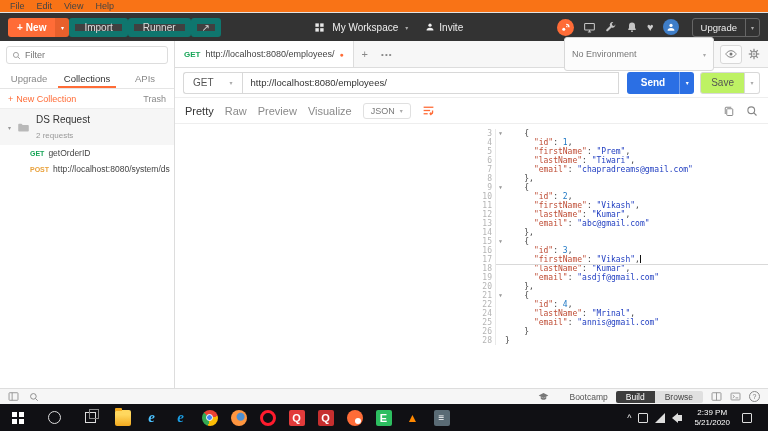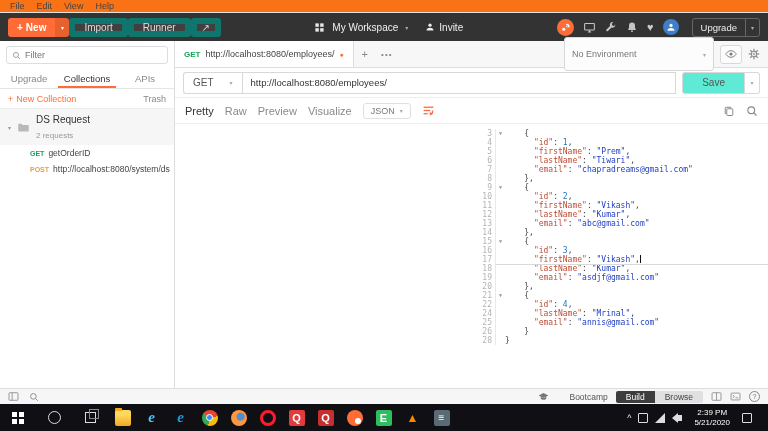--- a/index.html
+++ b/index.html
@@ -74,21 +74,21 @@
 .sq-btn{width:22px;height:19px;border:1px solid #d8d8d8;border-radius:3px;display:flex;align-items:center;justify-content:center;background:#fcfcfc;cursor:pointer}
 
 .urlrow{height:30px;display:flex;align-items:center;padding:0 8px;border-bottom:1px solid #eee}
 .method-select{height:22px;border:1px solid #d8d8d8;border-right:none;border-radius:3px 0 0 3px;display:flex;align-items:center;gap:16px;padding:0 9px;font-size:10px;color:#555;cursor:pointer;background:#fff}
 .url-input{flex:1;height:22px;border:1px solid #d8d8d8;font-size:9.5px;color:#333;padding:0 8px;outline:none;font-family:"Liberation Sans",sans-serif}
 .btn-send{margin-left:8px}
 .btn-send .seg-main{background:#2B6FE4;color:#fff;font-weight:bold;font-size:10px;height:22px;display:flex;align-items:center;padding:0 14px;border-radius:3px 0 0 3px}
 .btn-send .seg-caret{background:#2B6FE4;border-left:1px solid rgba(255,255,255,.35);width:15px;height:22px;display:flex;align-items:center;justify-content:center;border-radius:0 3px 3px 0}
 .btn-send .seg-caret .caret{color:#fff}
 .btn-save{margin-left:6px}
-.btn-save .seg-main{border:1px solid #d8d8d8;color:#555;font-size:10px;height:22px;display:flex;align-items:center;padding:0 19px;border-radius:3px 0 0 3px;background:#5eead4}
+.btn-save .seg-main{border:1px solid #d8d8d8;color:#555;font-size:10px;height:22px;display:flex;align-items:center;padding:0 10px;border-radius:3px 0 0 3px;background:#bef264}
 .btn-save .seg-caret{border:1px solid #d8d8d8;border-left:none;width:15px;height:22px;display:flex;align-items:center;justify-content:center;border-radius:0 3px 3px 0;background:#fff}
 
 .resptool{height:26px;display:flex;align-items:center;gap:11px;padding:0 10px;border-bottom:1px solid #eee}
 .view-tab{font-size:11px;color:#8a8a8a;cursor:pointer}
 .view-tab.active{color:#333}
 .json-select{display:flex;align-items:center;gap:5px;border:1px solid #e0e0e0;border-radius:3px;padding:2px 7px;font-size:9px;color:#777;cursor:pointer}
 .resptool-right{margin-left:auto;display:flex;align-items:center;gap:11px}
 
 .codearea{flex:1;position:relative;overflow:hidden}
 .codeblock{position:absolute;left:305px;top:5px;font-family:"DejaVu Sans Mono",monospace;font-size:8px;line-height:9px}
@@ -321,20 +321,26 @@
           </span>
         </div>
       </div>
 
       <div class="urlrow">
         <div class="method-select">
           <span>GET</span>
           <span class="caret">▾</span>
         </div>
         <input class="url-input" value="http://localhost:8080/employees/" style="">
+        <div class="splitbtn btn-send">
+          <span class="seg-main">Send</span>
+          <span class="seg-caret">
+              <span class="caret">▾</span>
+            </span>
+        </div>
         <div class="splitbtn btn-save">
           <span class="seg-main">Save</span>
           <span class="seg-caret">
               <span class="caret">▾</span>
             </span>
         </div>
       </div>
 
       <div class="resptool">
         <span class="view-tab active">Pretty</span>

